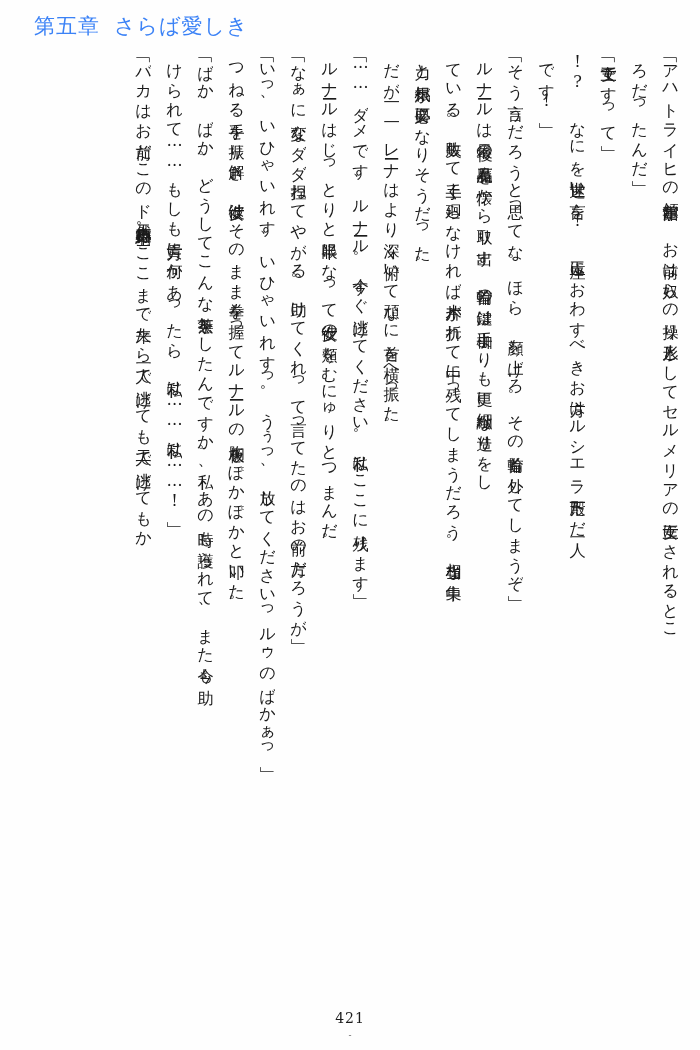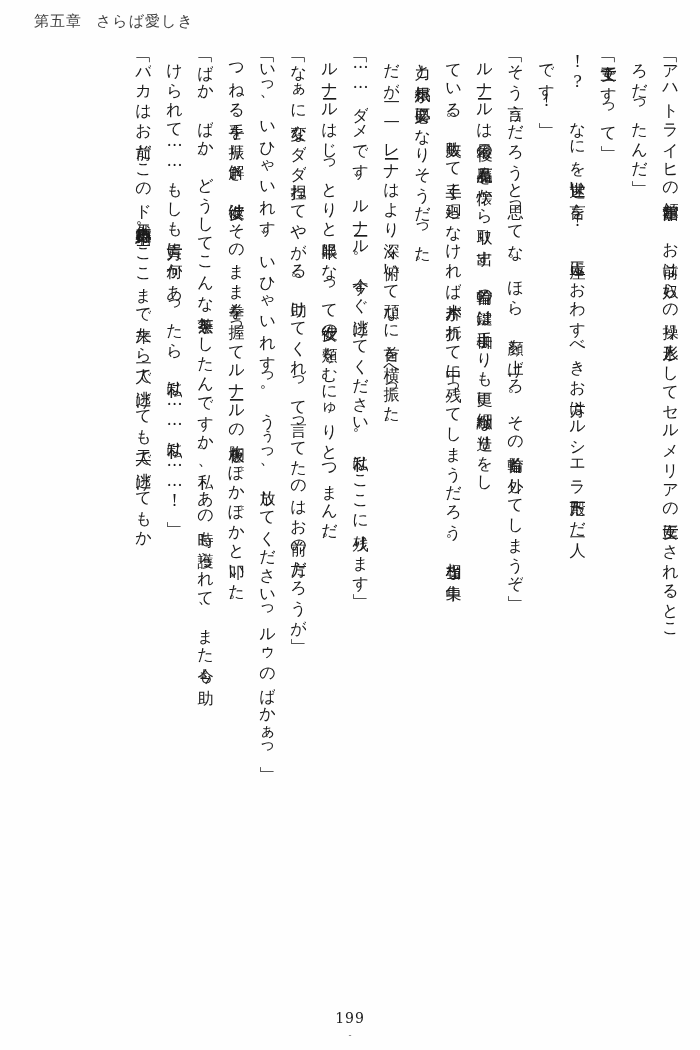--- a/index.html
+++ b/index.html
@@ -20,23 +20,23 @@
     position: absolute;
     inset: 0;
     background: #fefefe;
   }
 
   
   .chapter-header {
     position: absolute;
     top: 12px;
     left: 34px;
-    font-size: 15px;
+    font-size: 21px;
     letter-spacing: 1px;
-    color: #404040;
+    color: #3b82f6;
     white-space: nowrap;
     font-family: Liberation Serif, serif;
   }
   .chapter-header .chapter-num {
     font-weight: normal;
   }
   .chapter-header .chapter-title {
     margin-left: 14px;
   }
 
@@ -114,16 +114,16 @@
     <div class="vline">「……ダメです、ルナール。今すぐ逃げてください。私はここに残ります」</div>
     <div class="vline">ルナールはじっとりと半眼になって彼女の頬をむにゅりとつまんだ。</div>
     <div class="vline">「なぁに変なダダ捏ねてやがる。助けてくれって言ってたのはお前の方だろうが」</div>
     <div class="vline">「いっ、いひゃいれす、いひゃいれすっ。うぅっ、放してくださいっルゥのばかぁっ」</div>
     <div class="vline">つねる手を振り解き、彼女はそのまま拳を握ってルナールの胸板をぽかぽかと叩いた。</div>
     <div class="vline">「ばか、ばか。どうしてこんな無茶をしたんですか。私、あの時も護られて、また今も助</div>
     <div class="vline">けられて……もしも貴方に何かあったら、私は……私は……!」</div>
     <div class="vline">「バカはお前だこのド天然自称姫騎士。ここまで来たら一人で逃げても二人で逃げてもか</div>
   </div>
 
-  <div class="folio">199</div>
+  <div class="folio">421</div>
   <div class="folio-mark">-</div>
 
 </div>
 
 </body></html>

